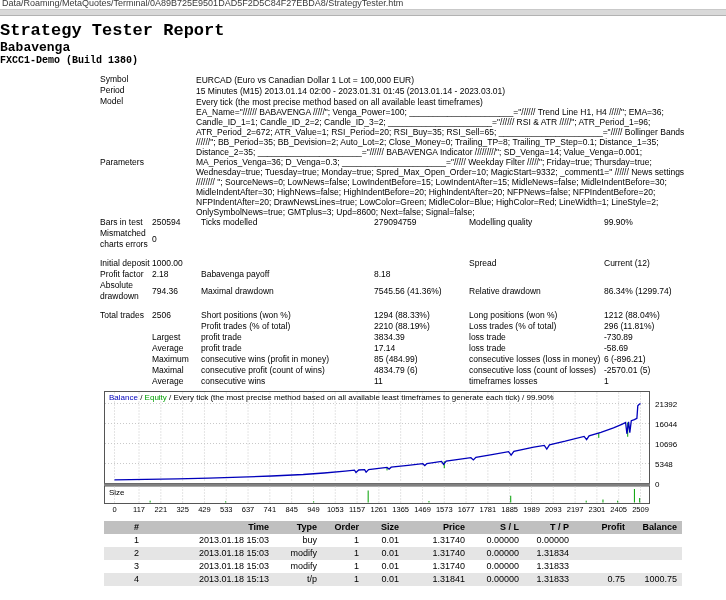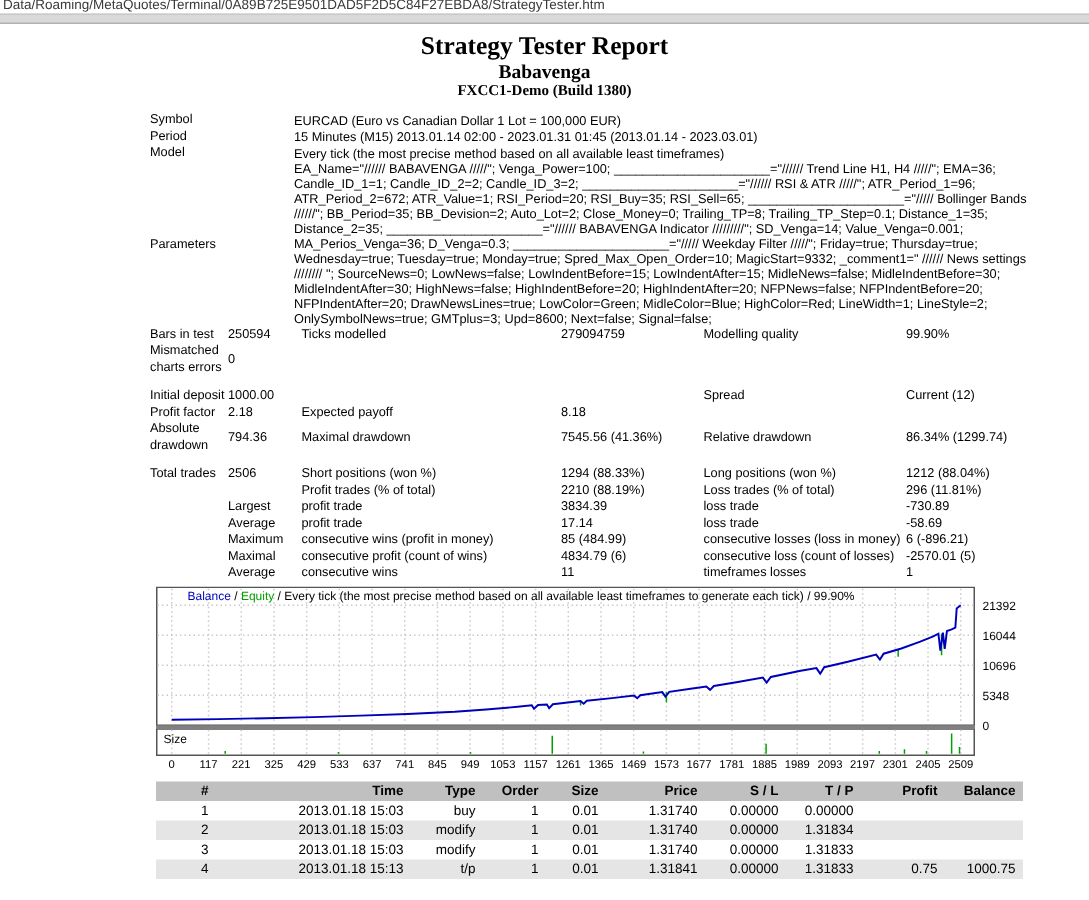--- a/index.html
+++ b/index.html
@@ -1,33 +1,33 @@
 <!DOCTYPE html>
 <html><head>
 <meta charset="utf-8">
 <style>
   html,body{margin:0;padding:0;}
   body{width:726px;height:600px;overflow:hidden;background:#fff;color:#000;
        font-family:"Liberation Sans",sans-serif;position:relative;}
   .path-text{font-size:9px;color:#3a3a3a;margin:-2px 0 0 2px;white-space:nowrap;}
   .chrome-bar{height:5px;background:#d9d9d9;border-top:1px solid #c9c9c9;border-bottom:1px solid #b2b2b2;margin-top:1px;}
-  .titles{text-align:center;font-family:Liberation Serif, serif;margin-top:5px;}
+  .titles{text-align:left;font-family:Liberation Mono, monospace;margin-top:5px;}
   .titles .t1{font-size:17px;font-weight:bold;line-height:19px;}
   .titles .t2{font-size:13px;font-weight:bold;line-height:15px;}
   .titles .t3{font-size:10px;font-weight:bold;line-height:12px;}
   table.stats{margin:7px 0 0 100px;border-collapse:collapse;table-layout:fixed;width:588px;font-size:8.5px;}
   table.stats td{padding:0 2px 0 0;vertical-align:middle;line-height:11px;}
   table.stats td.lbl{vertical-align:middle;}
   table.stats td.top{vertical-align:top;}
   table.stats td.num{white-space:nowrap;}
   table.stats td.l3{padding-left:5px;white-space:nowrap;overflow:visible;}
   table.stats tr.gap td{height:8px;}
   table.stats td.txt{line-height:10px;white-space:normal;word-wrap:break-word;}
   .chart-wrap{position:relative;margin:4px 0 0 104px;width:600px;height:124px;}
-  .legend{position:absolute;left:5px;top:2px;font-size:8px;white-space:nowrap;margin-left:16px;}
+  .legend{position:absolute;left:5px;top:2px;font-size:8px;white-space:nowrap;}
   .size-label{position:absolute;left:5px;top:97px;font-size:8px;}
   table.trades{margin:6px 0 0 104px;border-collapse:collapse;table-layout:fixed;width:578px;font-size:9px;}
   table.trades th{background:#c0c0c0;font-weight:bold;text-align:right;padding:1px 5px;line-height:11px;}
   table.trades td{text-align:right;padding:1px 5px;line-height:11px;}
   table.trades th.c,table.trades td.c{text-align:right;}
   table.trades tr.alt td{background:#e5e5e5;}
 </style>
 </head>
 <body>
 
@@ -93,21 +93,21 @@
         <td class="lbl">Initial deposit</td>
         <td class="num">1000.00</td>
         <td class="l3"></td>
         <td class="num"></td>
         <td class="l3">Spread</td>
         <td class="num">Current (12)</td>
       </tr>
       <tr>
         <td class="lbl">Profit factor</td>
         <td class="num">2.18</td>
-        <td class="l3">Expected payoff</td>
+        <td class="l3">Babavenga payoff</td>
         <td class="num">8.18</td>
         <td class="l3"></td>
         <td class="num"></td>
       </tr>
       <tr>
         <td class="lbl">Absolute drawdown</td>
         <td class="num">794.36</td>
         <td class="l3">Maximal drawdown</td>
         <td class="num">7545.56 (41.36%)</td>
         <td class="l3">Relative drawdown</td>

